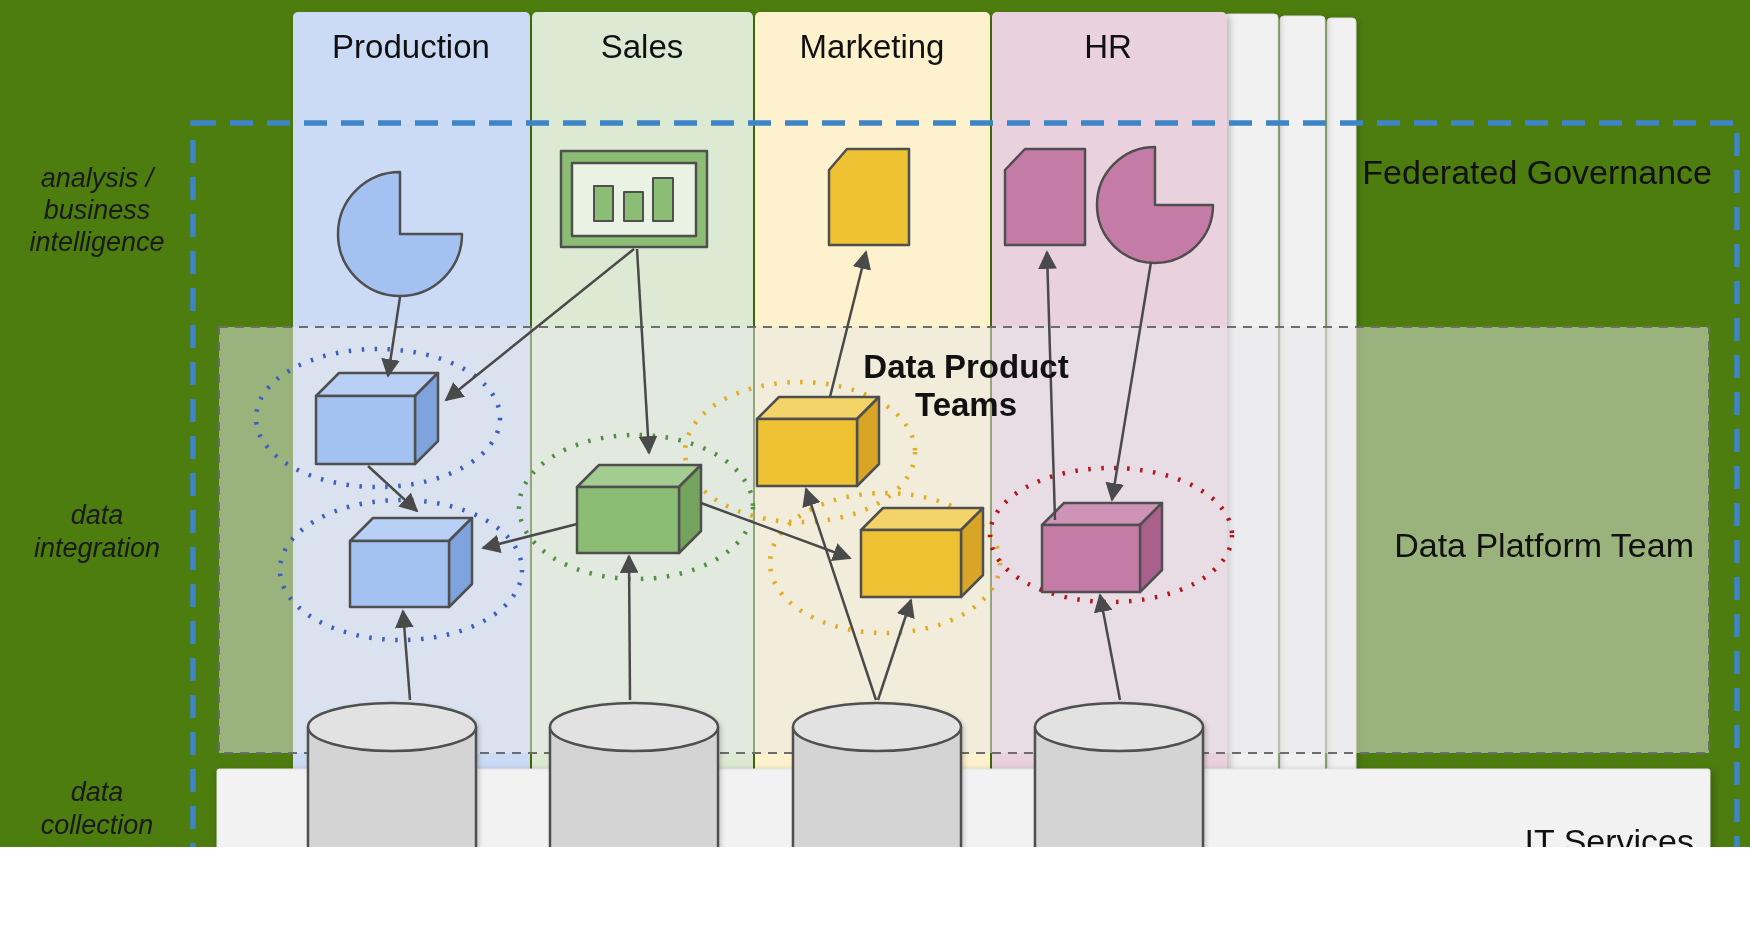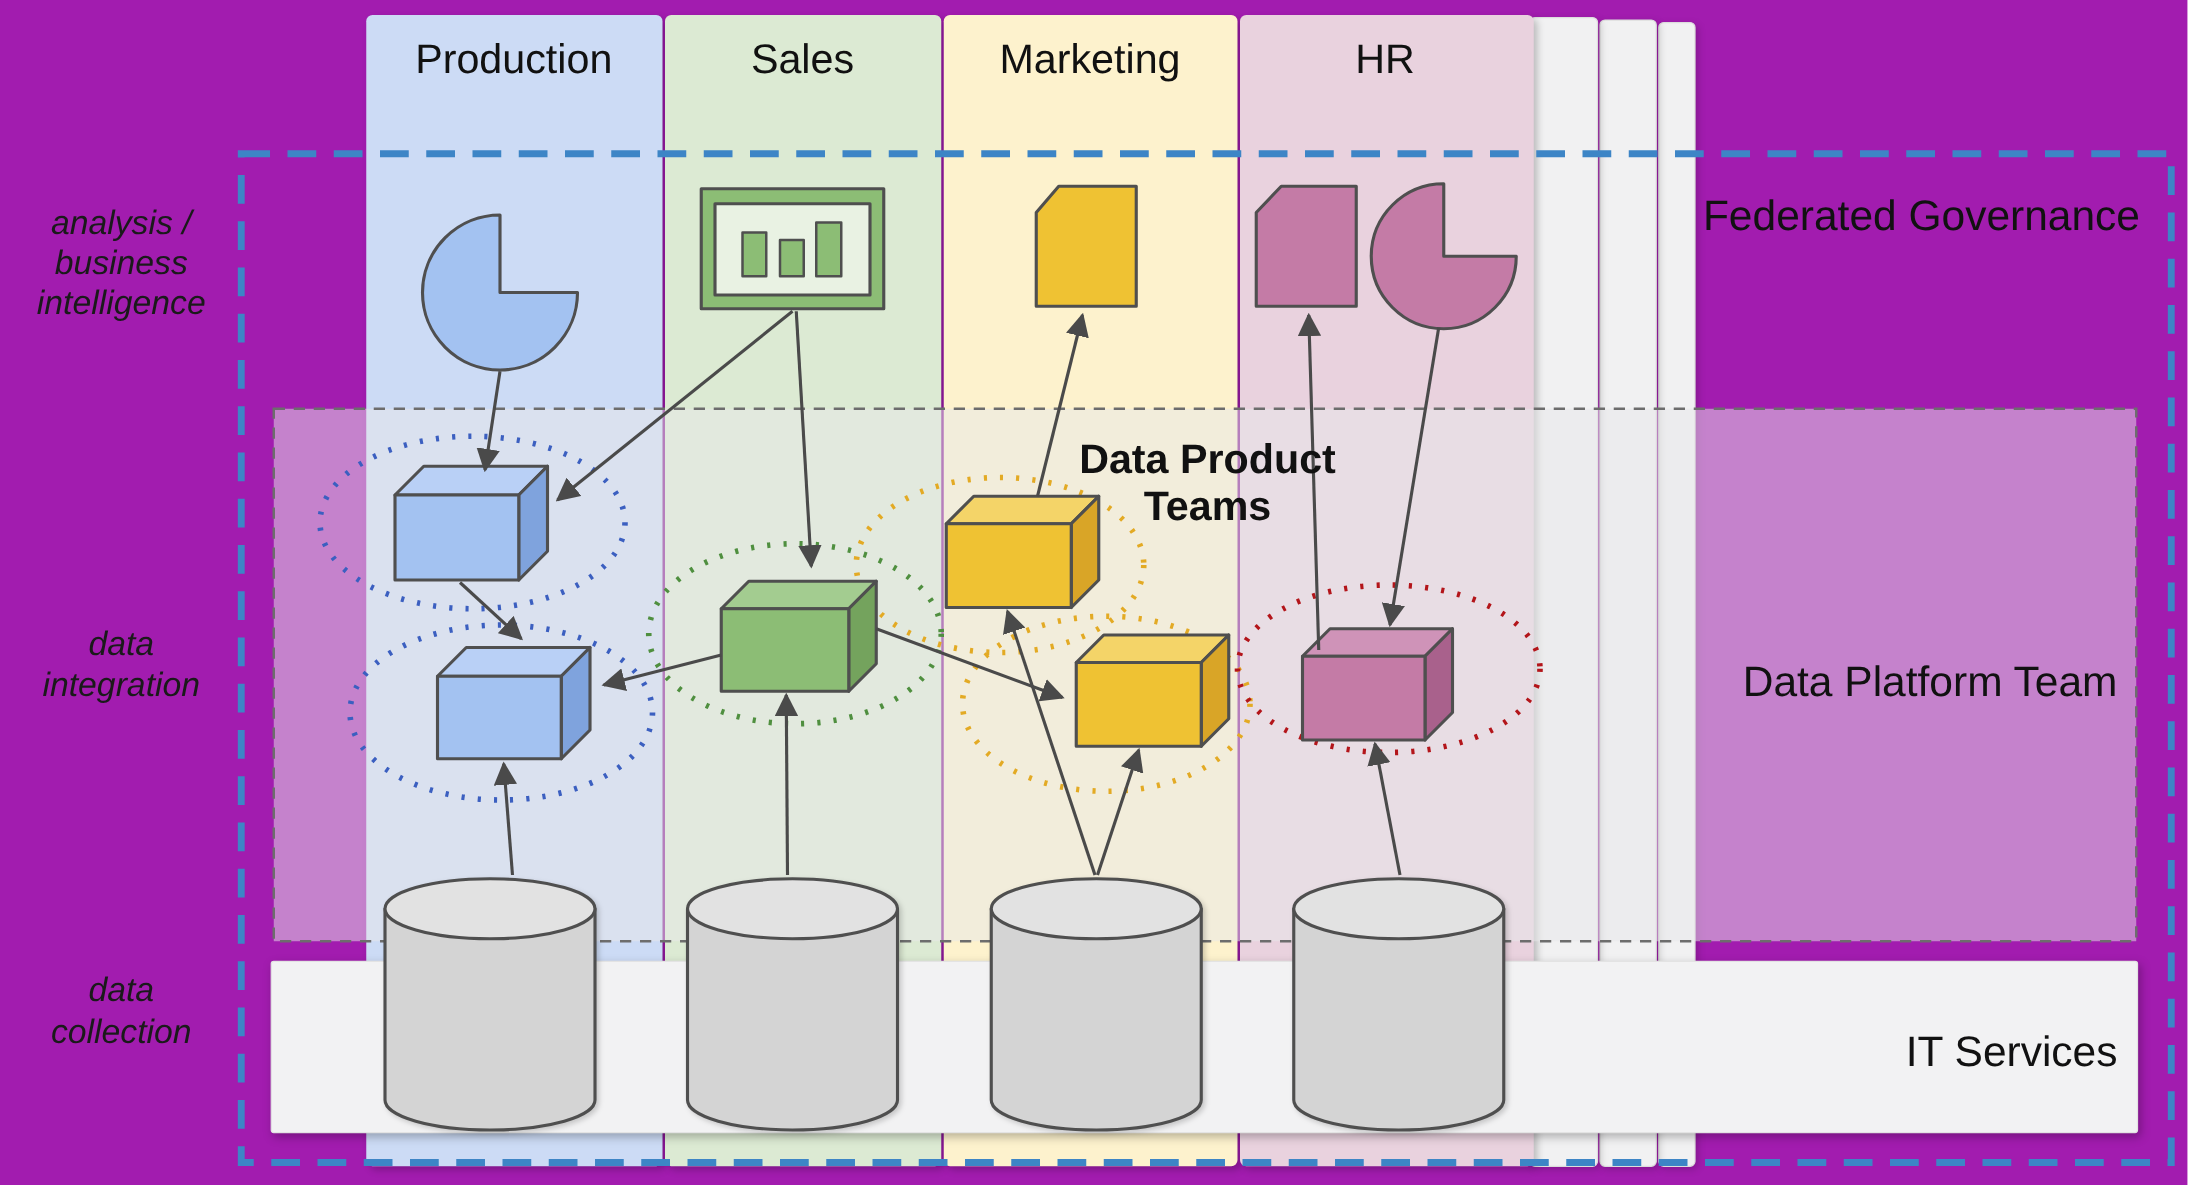--- a/index.html
+++ b/index.html
@@ -1,17 +1,17 @@
 <!DOCTYPE html>
 <html style="--c-col-production: #ccdbf5; --c-col-sales: #dcead3; --c-col-marketing: #fdf2cd; --c-col-hr: #e9d2de; --c-panel: #f1f1f2; --c-border-blue: #3d85c6; --c-box-gray: #6d6d6d; --c-it-band: #f2f2f3; --c-stroke: #4f4f4f; --c-arrow: #4a4a4a; --c-cube-blue: #a3c2f1; --c-cube-blue-top: #b9d0f6; --c-cube-blue-side: #7fa3dd; --c-cube-green: #8cbd75; --c-cube-green-top: #a3cc90; --c-cube-green-side: #74a35d; --c-cube-yellow: #efc233; --c-cube-yellow-top: #f4d468; --c-cube-yellow-side: #d9a527; --c-cube-pink: #c47ba6; --c-cube-pink-top: #cf93b8; --c-cube-pink-side: #a9618c; --c-cylinder: #d4d4d4; --c-cylinder-top: #e2e2e2; --c-dots-blue: #3b5fc0; --c-dots-green: #4f8f3f; --c-dots-yellow: #e3aa24; --c-dots-red: #b3151a;"><head>
 <meta charset="utf-8">
 <style>
   html,body { margin:0; padding:0; background:#ffffff; }
   body { font-family:"Liberation Sans", sans-serif; }
-  .stage { position:relative; width:1750px; height:948px; background:#a21caf; overflow:hidden; }
+  .stage { position:relative; width:1750px; height:847px; background:#4d7c0f; overflow:hidden; }
   svg { display:block; }
 
   
   .col-production { fill:var(--c-col-production); }
   .col-sales      { fill:var(--c-col-sales); }
   .col-marketing  { fill:var(--c-col-marketing); }
   .col-hr         { fill:var(--c-col-hr); }
   .col-card       { filter:drop-shadow(3px 3px 3px rgba(0,0,0,0.22)); }
   .panel          { fill:var(--c-panel); stroke:#dddddd; stroke-width:1; filter:drop-shadow(2px 2px 3px rgba(0,0,0,0.18)); }
 

